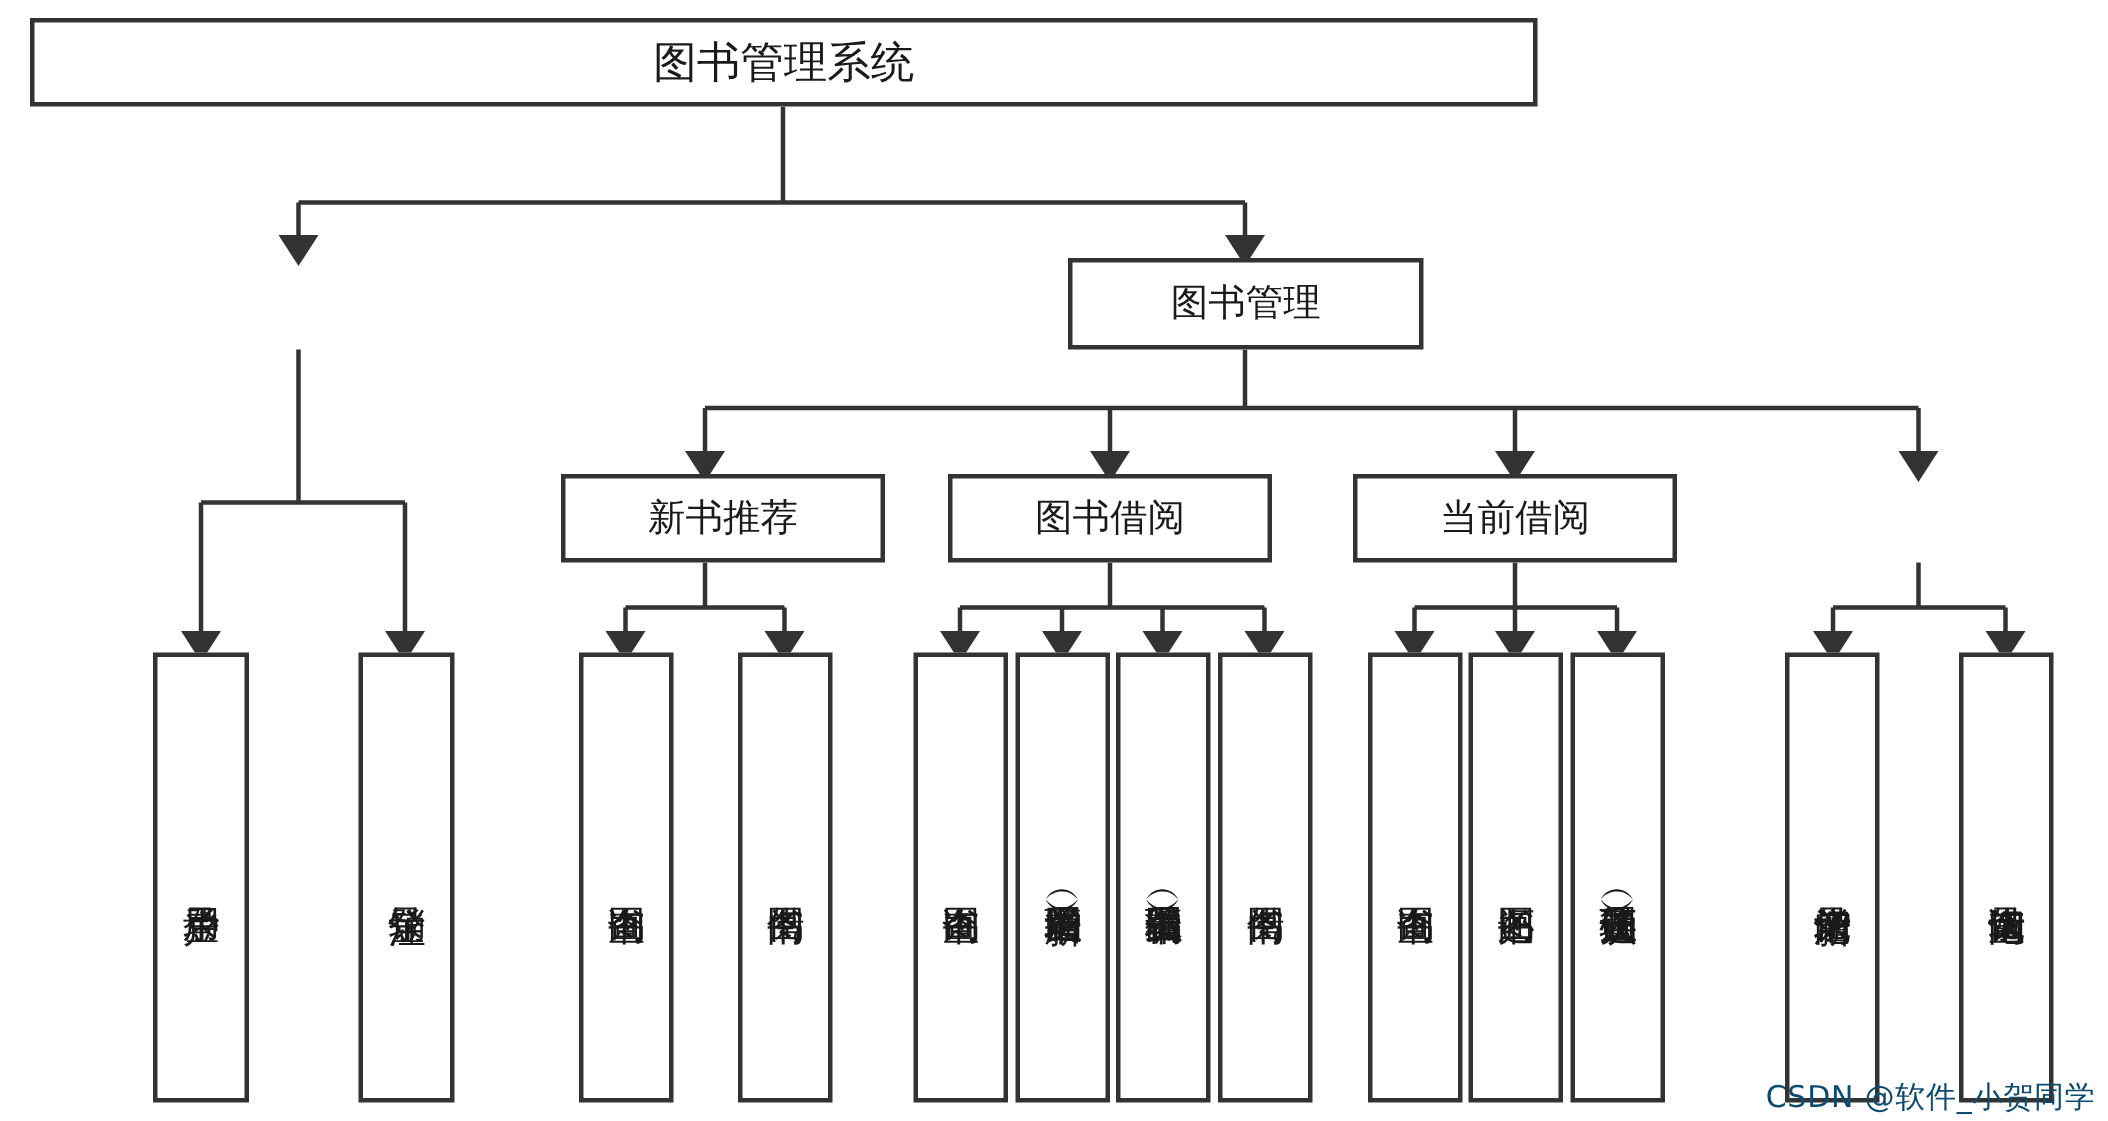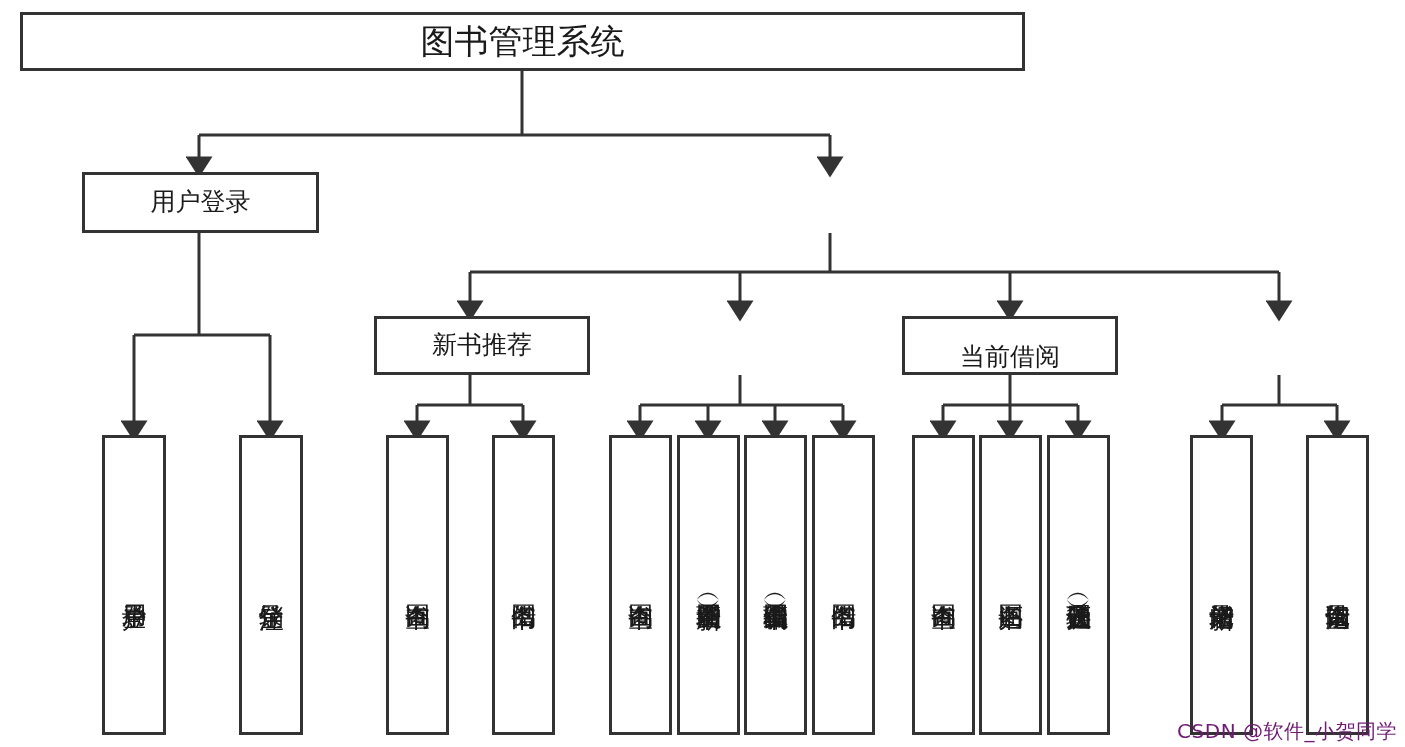--- a/index.html
+++ b/index.html
@@ -38,21 +38,21 @@
   .node .lbl {
     display: block;
     text-align: center;
     line-height: 1.15;
     white-space: nowrap;
   }
   .node.horiz .lbl {
     font-size: 25px;
   }
   .node.root .lbl {
-    font-size: 34px;
+    font-size: 29px;
   }
   
   .node.vert {
     align-items: center;
     justify-content: center;
     padding: 4px 0;
   }
   .node.vert .lbl {
     font-size: 25px;
     line-height: 1.02;
@@ -60,21 +60,21 @@
     writing-mode: vertical-rl;
     text-orientation: upright;
     white-space: pre;
     max-height: 100%;
   }
   .watermark {
     position: absolute;
     right: 8px;
     bottom: 2px;
     font-size: 20px;
-    color: #701a75;
+    color: #0c4a6e;
     letter-spacing: 0.5px;
     white-space: nowrap;
   }
 </style>
 </head>
 <body>
 
 <div id="stage">
 
   <svg class="wires" viewBox="0 0 1405 747" xmlns="http://www.w3.org/2000/svg">
@@ -125,28 +125,31 @@
       <path d="M1222,405 L1337,405"></path>
       <path d="M1222,405 L1222,424" marker-end="url(#arw)"></path>
       <path d="M1337,405 L1337,424" marker-end="url(#arw)"></path>
     </g>
   </svg>
 
   <div class="node root horiz" style="left:20px; top:12px; width:1005px; height:59px;">
     <span class="lbl">图书管理系统</span>
   </div>
 
-  <div class="node horiz" style="left:82px; top:172px; width:237px; height:61px;">
-    <span class="lbl">用户登录</span>
+  <div class="node horiz" style="left:712px; top:172px; width:237px; height:61px;">
+    <span class="lbl">图书管理</span>
   </div>
 
   <div class="node horiz" style="left:362px; top:316px; width:216px; height:59px;margin-left:12px;">
     <span class="lbl">新书推荐</span>
   </div>
-  <div class="node horiz" style="left:902px; top:316px; width:216px; height:59px;align-items:flex-end;">
+  <div class="node horiz" style="left:632px; top:316px; width:216px; height:59px;">
+    <span class="lbl">图书借阅</span>
+  </div>
+  <div class="node horiz" style="left:902px; top:316px; width:216px; height:59px;">
     <span class="lbl">当前借阅</span>
   </div>
 
   <div class="node vert" style="left:102px; top:435px; width:64px; height:300px;">
     <span class="lbl">用户登录</span>
   </div>
   <div class="node vert" style="left:239px; top:435px; width:64px; height:300px;">
     <span class="lbl">注销登录</span>
   </div>
 

